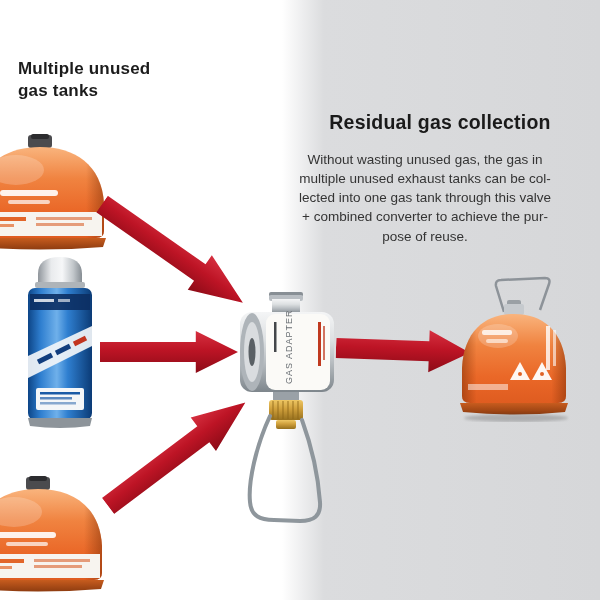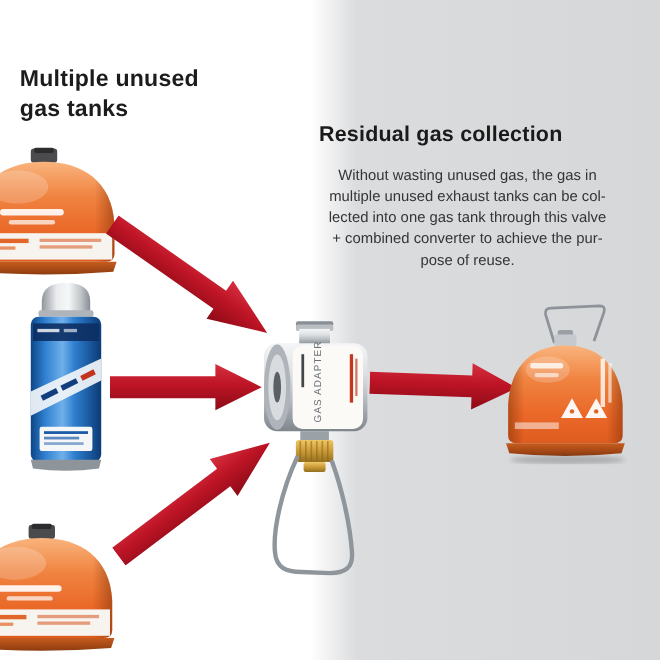--- a/index.html
+++ b/index.html
@@ -4,25 +4,25 @@
 <style>
   html,body{margin:0;padding:0;background:#fff;}
   .canvas{
     position:relative;width:600px;height:600px;overflow:hidden;
     background:linear-gradient(90deg,#ffffff 0%,#ffffff 47%,#dbdcde 54%,#d6d7d9 100%);
     font-family:"Liberation Sans",sans-serif;
   }
   .abs{position:absolute;}
   .heading-left{
     left:18px;top:58px;width:220px;
-    font-size:21px;line-height:1.3;font-weight:600;color:#1c1c1c;
+    font-size:17px;line-height:1.3;font-weight:600;color:#1c1c1c;
     white-space:pre-line;letter-spacing:.2px;
   }
   .heading-right{
-    right:10px;top:111px;width:300px;
+    right:10px;top:111px;width:300px;text-align:center;
     font-size:19.5px;font-weight:600;color:#1a1a1a;letter-spacing:.2px;
   }
   .body-right{
     right:10px;top:150px;width:330px;text-align:center;
     font-size:13.5px;line-height:1.42;color:#343434;white-space:pre-line;
   }
   .arrow{transform-origin:0 50%;}
   svg text{font-family:"Liberation Sans",sans-serif;}
 </style>
 </head>

